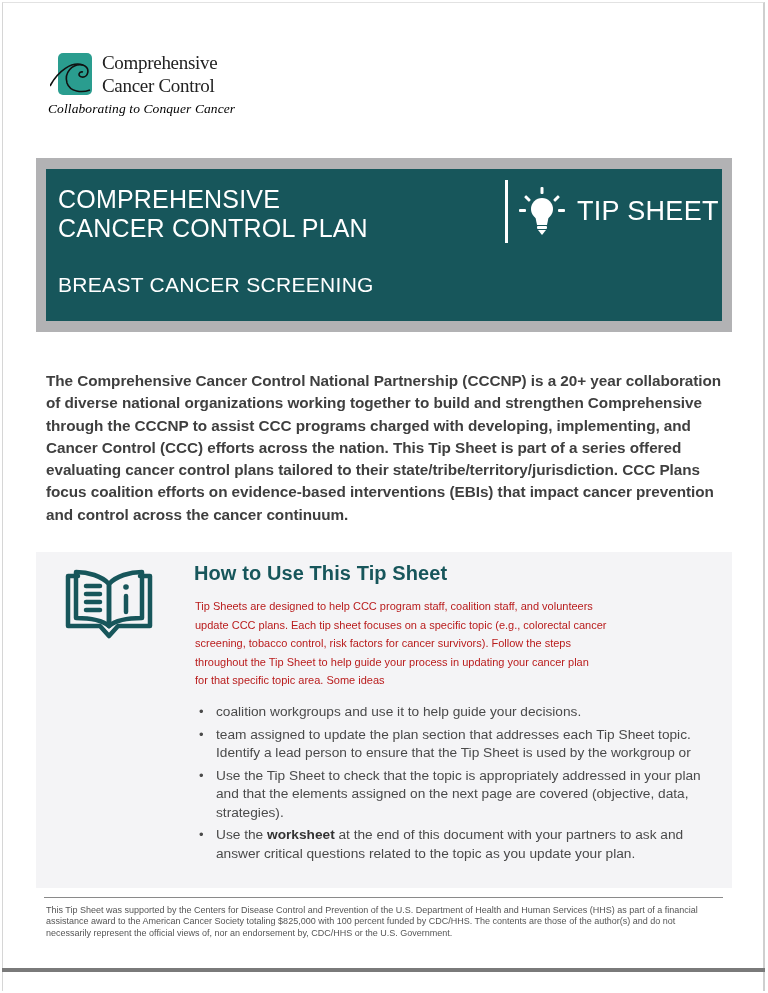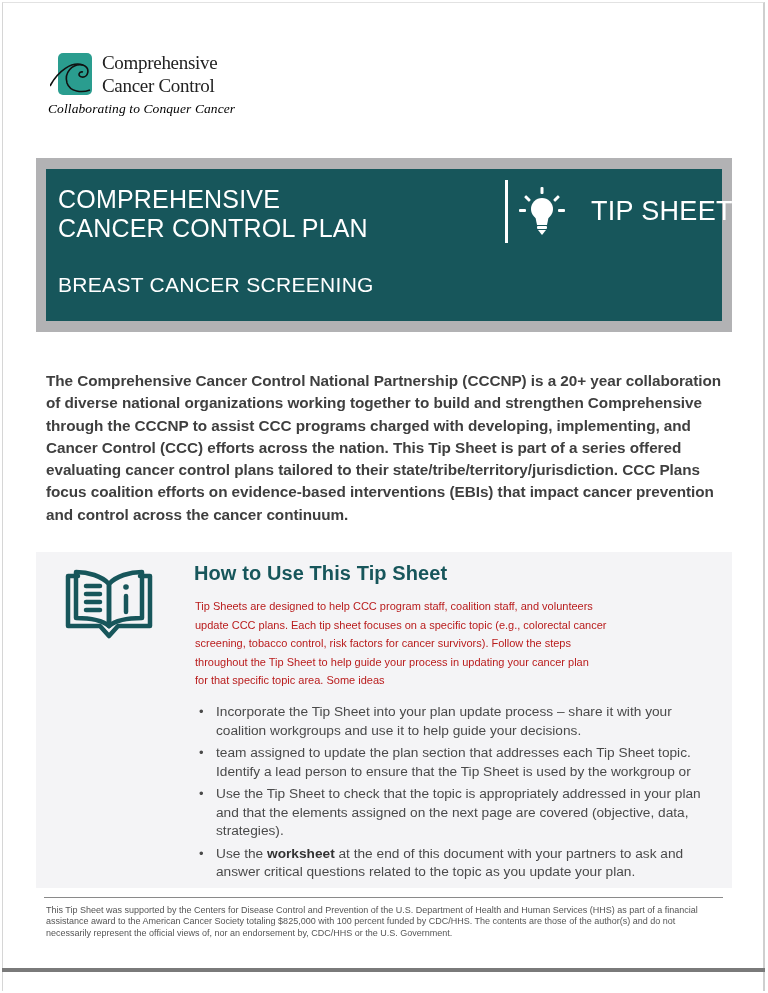--- a/index.html
+++ b/index.html
@@ -41,21 +41,21 @@
   .banner-title div { white-space: nowrap; }
   .banner-subtitle {
     position: absolute; left: 12px; top: 104px; color: #ffffff;
     font-size: 21px; font-weight: normal; letter-spacing: 0.3px; white-space: nowrap;
   }
   .banner-divider {
     position: absolute; left: 459px; top: 11px; width: 3px; height: 63px; background: #ffffff;
   }
   .tip-icon { position: absolute; left: 473px; top: 18px; width: 46px; height: 50px; }
   .tip-label {
-    position: absolute; left: 531px; top: 27px; color: #fff; font-size: 27px; letter-spacing: 0.3px; white-space: nowrap; margin-left: 14px;
+    position: absolute; left: 531px; top: 27px; color: #fff; font-size: 27px; letter-spacing: 0.3px; white-space: nowrap;
   }
 
   
   .intro {
     position: absolute; left: 46px; top: 370px; width: 690px;
     font-size: 15.3px; line-height: 22.3px; color: #3f3f3f; font-weight: bold; letter-spacing: -0.05px;
   }
   .intro div { white-space: nowrap; }
 
   
@@ -155,21 +155,20 @@
   <div class="howto-body">
     <div>Tip Sheets are designed to help CCC program staff, coalition staff, and volunteers</div>
     <div>update CCC plans. Each tip sheet focuses on a specific topic (e.g., colorectal cancer</div>
     <div>screening, tobacco control, risk factors for cancer survivors). Follow the steps</div>
     <div>throughout the Tip Sheet to help guide your process in updating your cancer plan</div>
     <div>for that specific topic area. Some ideas</div>
   </div>
   <ul class="bullets">
     <li>
       <span class="dot">•</span>
-      <div>Incorporate the Tip Sheet into your plan update process – share it with your</div>
       <div>coalition workgroups and use it to help guide your decisions.</div>
     </li>
     <li>
       <span class="dot">•</span>
       <div>team assigned to update the plan section that addresses each Tip Sheet topic.</div>
       <div>Identify a lead person to ensure that the Tip Sheet is used by the workgroup or</div>
     </li>
     <li>
       <span class="dot">•</span>
       <div>Use the Tip Sheet to check that the topic is appropriately addressed in your plan</div>

